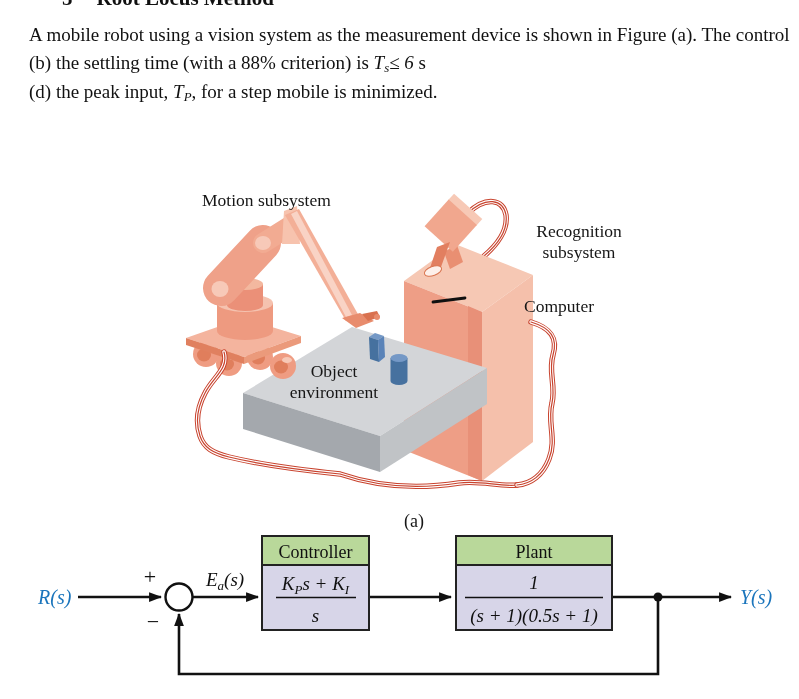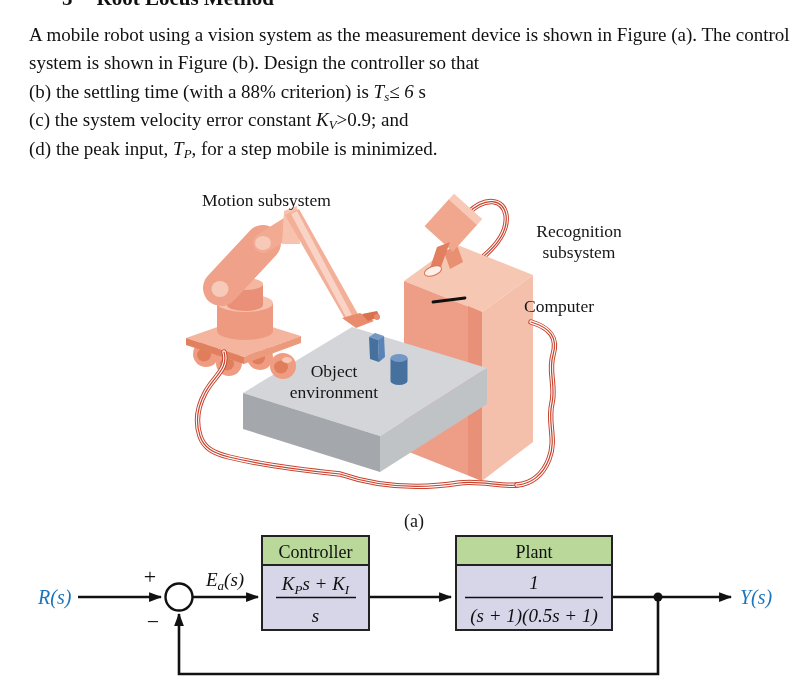--- a/index.html
+++ b/index.html
@@ -31,23 +31,21 @@
 <div class="page">
 
   <div class="heading-clip">
     <div class="heading-inner">
       <span class="heading-num">5</span><span>Root Locus Method</span>
     </div>
   </div>
 
   <div class="problem">
       <div class="tline"><span>A mobile robot using a vision system as the measurement device is shown in Figure (a). The control</span></div>
-      <div class="tline"><span>system is shown in Figure (b). Design the controller so that</span></div>
       <div class="tline"><span>(b) the settling time (with a 88% criterion) is </span><span class="seg-italic">T</span><span class="seg-subscript">s</span><span>≤ </span><span class="seg-italic">6</span><span> s</span></div>
-      <div class="tline"><span>(c) the system velocity error constant </span><span class="seg-italic">K</span><span class="seg-subscript">V</span><span>&gt;0.9; and</span></div>
       <div class="tline"><span>(d) the peak input, </span><span class="seg-italic">T</span><span class="seg-subscript">P</span><span>, for a step mobile is minimized.</span></div>
     </div>
 
   <svg class="art" width="799" height="699" viewBox="0 0 799 699">
     <defs>
       <marker id="arr" viewBox="0 0 12 9" markerUnits="userSpaceOnUse" markerWidth="13" markerHeight="10" refX="11" refY="4.5" orient="auto">
         <path d="M0,0 L12,4.5 L0,9 Z" fill="#111"></path>
       </marker>
       <path id="camCable" d="M468,213 C486,196 503,199 506,215 C508,230 497,245 484,256"></path>
       <path id="cartCable" d="M224,352 C229,369 213,377 205,393 C197,408 195,421 200,436

